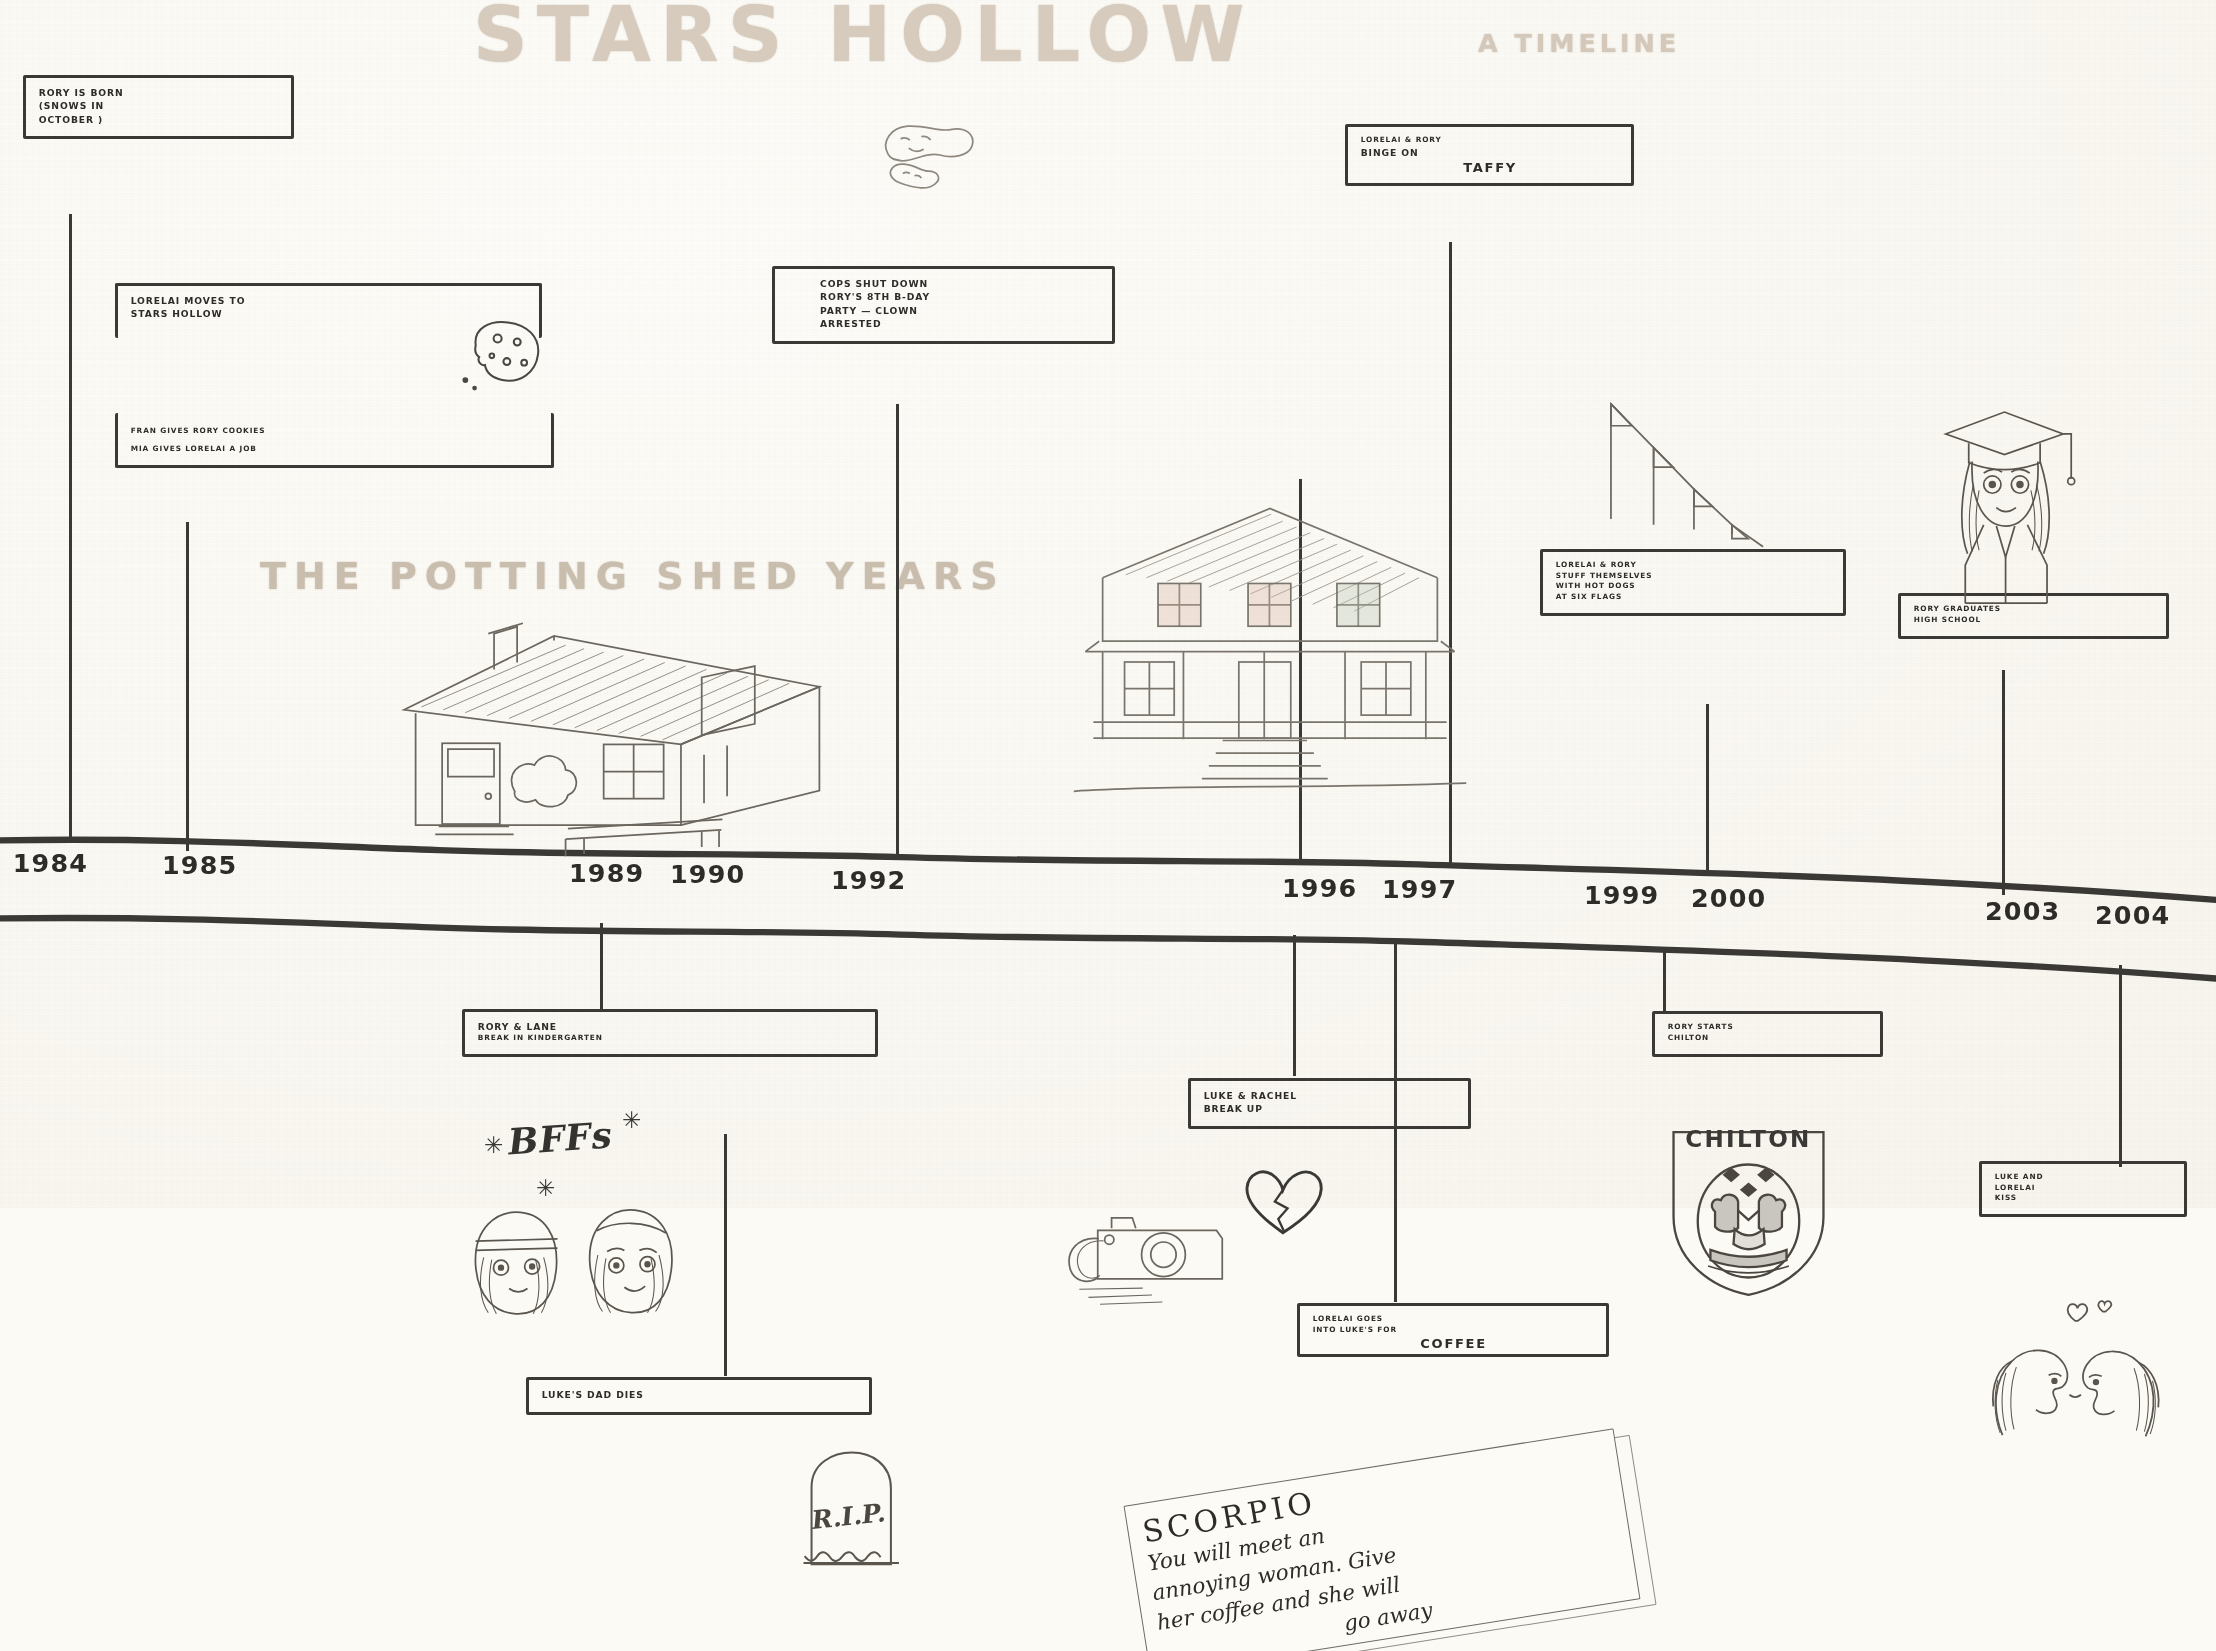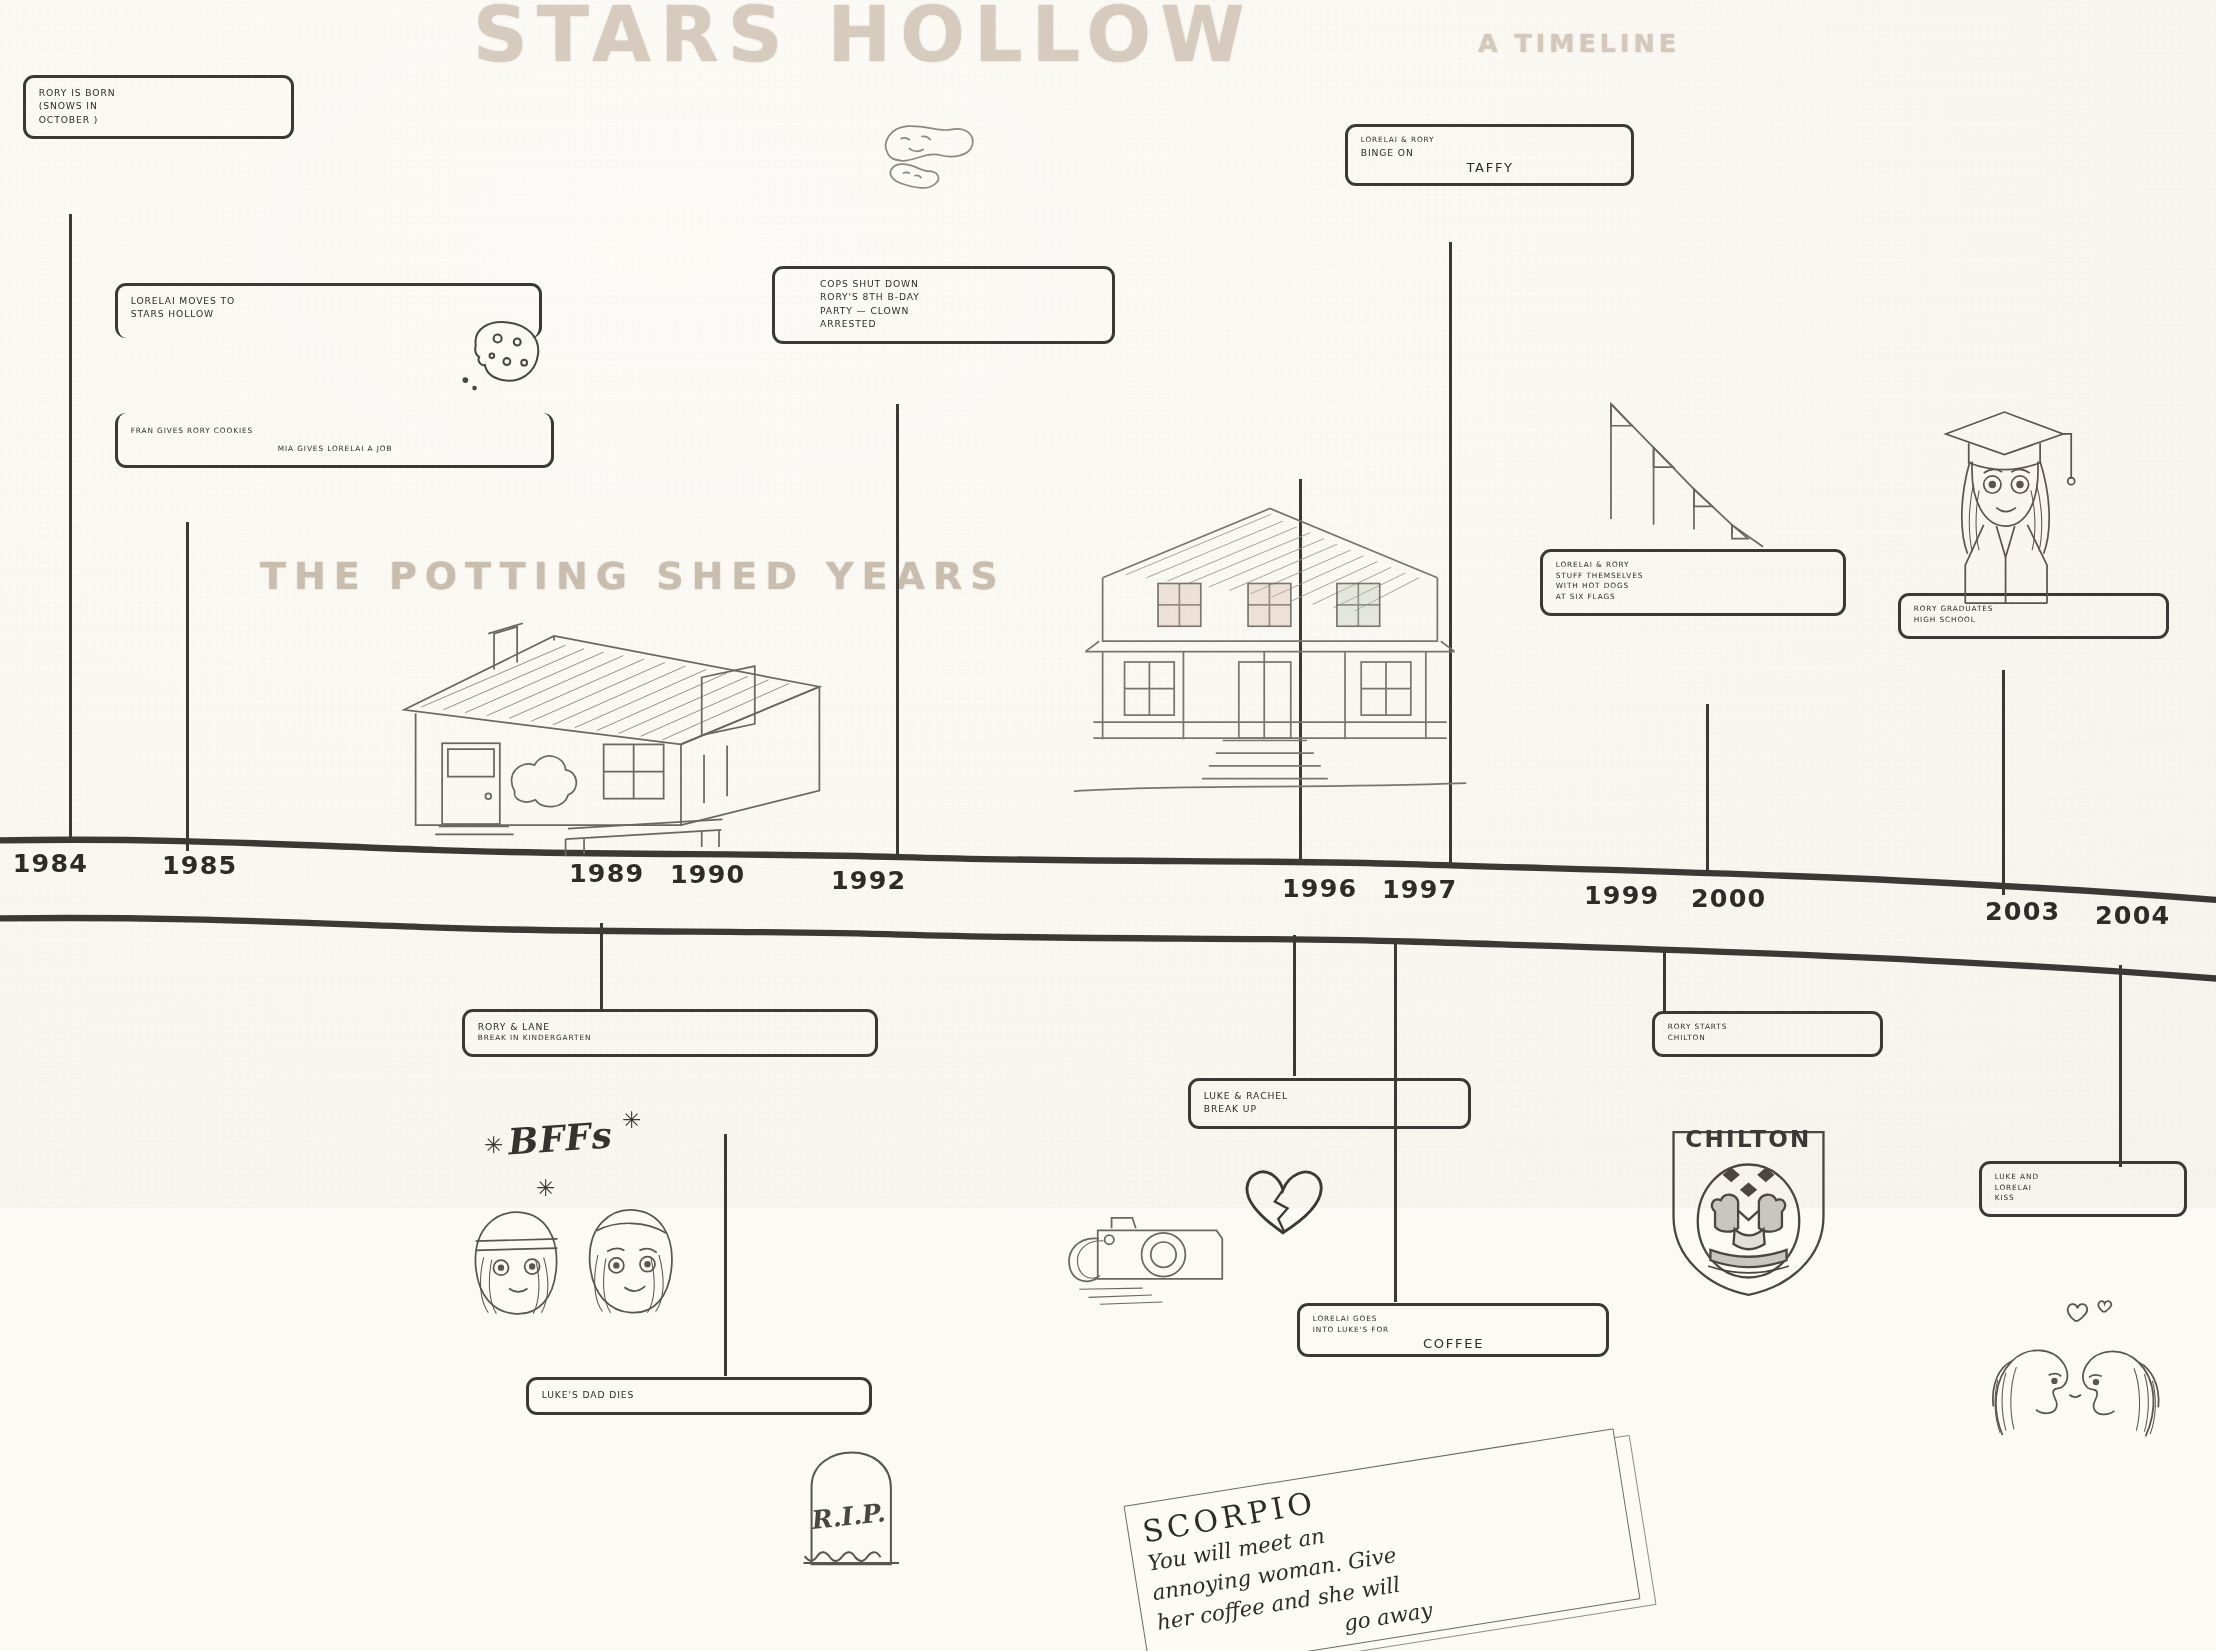--- a/index.html
+++ b/index.html
@@ -26,24 +26,24 @@
       repeating-linear-gradient(90deg, rgba(120,110,95,.03) 0 0.6px, transparent 0.6px 2.3px);
   }
   
   .box {
     position: absolute;
     border: 3.5px solid #3b3936;
     background: transparent;
     padding: 8px 11.5px 10.4px 12.7px;
     color: #2e2c29;
     font-family: "DejaVu Sans", sans-serif;
-    font-weight: 400;
+    font-weight: 700;
     letter-spacing: 0.9px;
     line-height: 1.45;
-    border-radius: 11px;
+    border-radius: 2px;
   }
   .box .ln { display: block; white-space: nowrap; }
   .big { font-size: 1.42em; letter-spacing: 1.7px; }
   .sm  { font-size: .80em; }
 
   
   .conn {
     position: absolute;
     background: #3b3936;
   }
@@ -172,21 +172,21 @@
     <span class="ln">OCTOBER )</span>
   </div>
 
   <div class="box" style="left:115px; top:283px; width:427px; border-bottom:none; padding-bottom:17.3px;">
     <span class="ln">LORELAI MOVES TO</span>
     <span class="ln">STARS HOLLOW</span>
   </div>
 
   <div class="box" style="left:115px; top:413px; width:439px; border-top:none; padding-top:12.7px;">
     <span class="ln sm">FRAN GIVES RORY COOKIES</span>
-    <span class="ln sm" style="margin-top:8px;text-align:center;">MIA GIVES LORELAI A JOB</span>
+    <span class="ln sm" style="margin-top:8px;">MIA GIVES LORELAI A JOB</span>
   </div>
 
   <div class="box" style="left:772px; top:266px; width:343px;padding-left:45px;">
     <span class="ln">COPS SHUT DOWN</span>
     <span class="ln">RORY'S 8TH B-DAY</span>
     <span class="ln">PARTY — CLOWN</span>
     <span class="ln">ARRESTED</span>
   </div>
 
 

